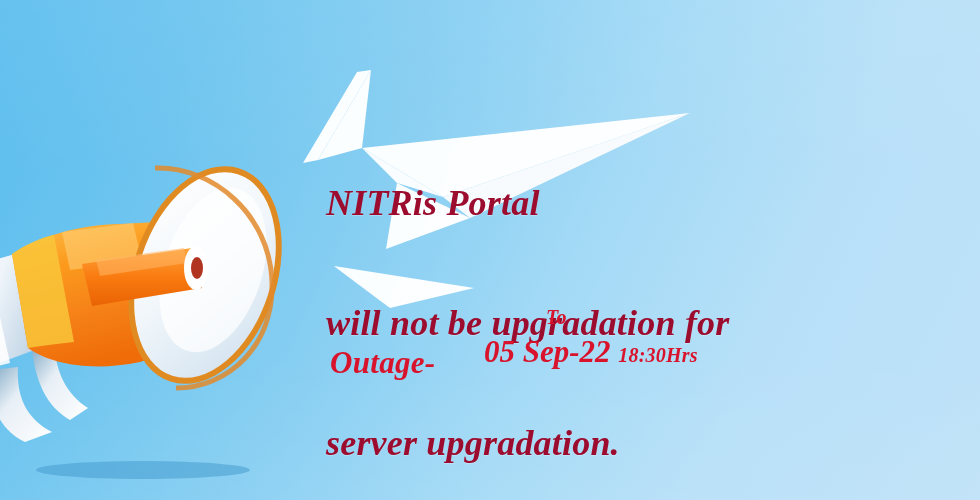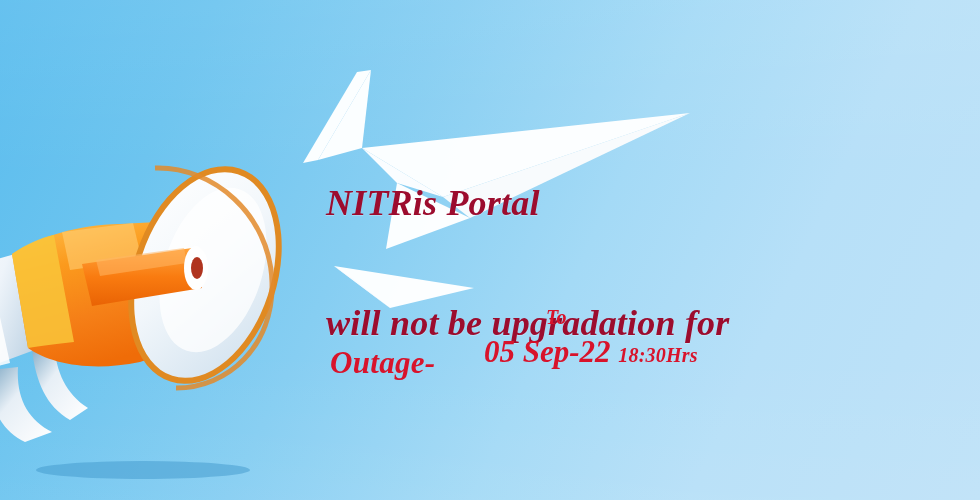--- a/index.html
+++ b/index.html
@@ -146,20 +146,21 @@
       <ellipse cx="226" cy="148" rx="12" ry="22" fill="#ffffff"></ellipse>
       <ellipse cx="227" cy="148" rx="6" ry="11" fill="#b0341f"></ellipse>
     </g>
 
     <path d="M185,48 C243,46 300,95 302,162 C304,226 258,268 206,268" fill="none" stroke="#e2892a" stroke-width="5" opacity="0.85"></path>
   </svg>
 
   <div class="headline">
     <span class="l">NITRis Portal</span>
     <span class="l">will not be upgradation for</span>
+    <span class="l">server upgradation.</span>
   </div>
 
   <div class="outage-word">Outage-</div>
 
   <div class="date-block">
     <div class="to-line">To</div>
     <div class="date-line">
       <span>05 Sep-22</span>
       <span class="hrs">18:30Hrs</span>
     </div>

